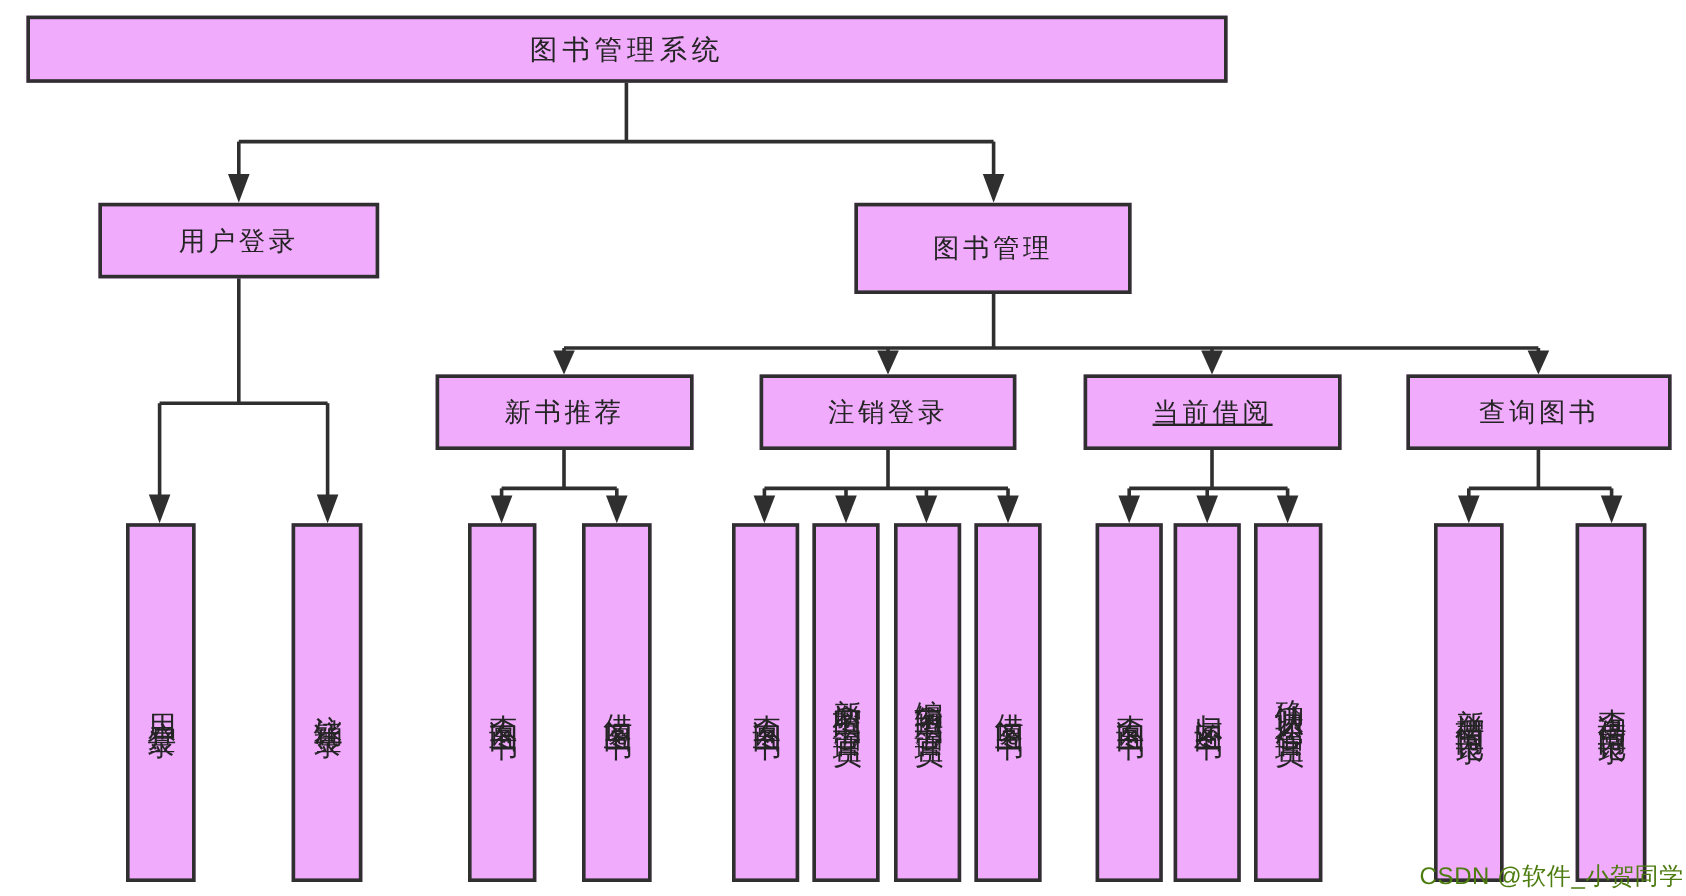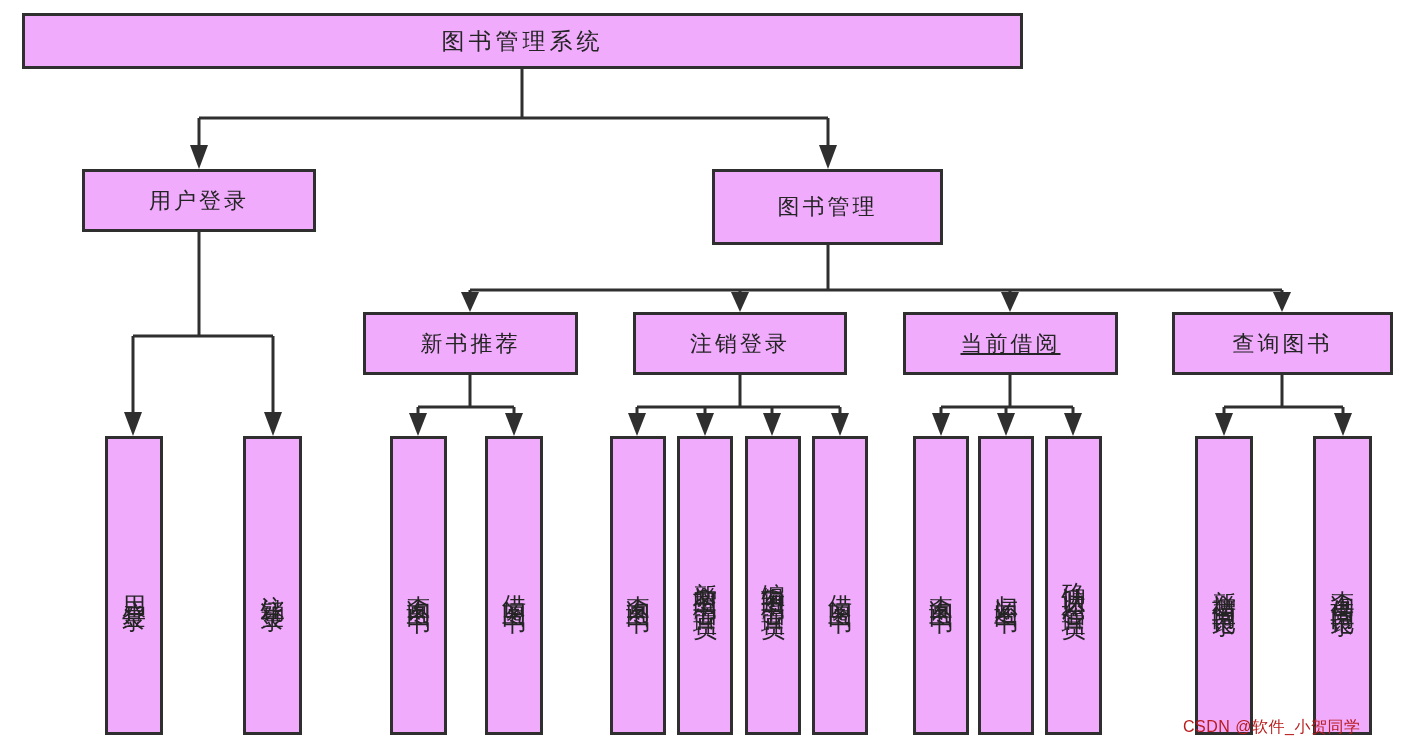--- a/index.html
+++ b/index.html
@@ -37,22 +37,22 @@
     writing-mode: vertical-rl;
     text-orientation: mixed;
     font-size: 24px;
     letter-spacing: 5px;
     line-height: 1;
   }
   .watermark {
     position: absolute;
     left: 1183px;
     top: 717px;
-    font-size: 16px;
-    color: #b91c1c;
+    font-size: 20px;
+    color: #4d7c0f;
     letter-spacing: 0.5px;
     white-space: nowrap;
   }
 </style>
 </head>
 <body>
 
 <div class="canvas">
 
   <svg class="wires" viewBox="0 0 1405 747" xmlns="http://www.w3.org/2000/svg">

